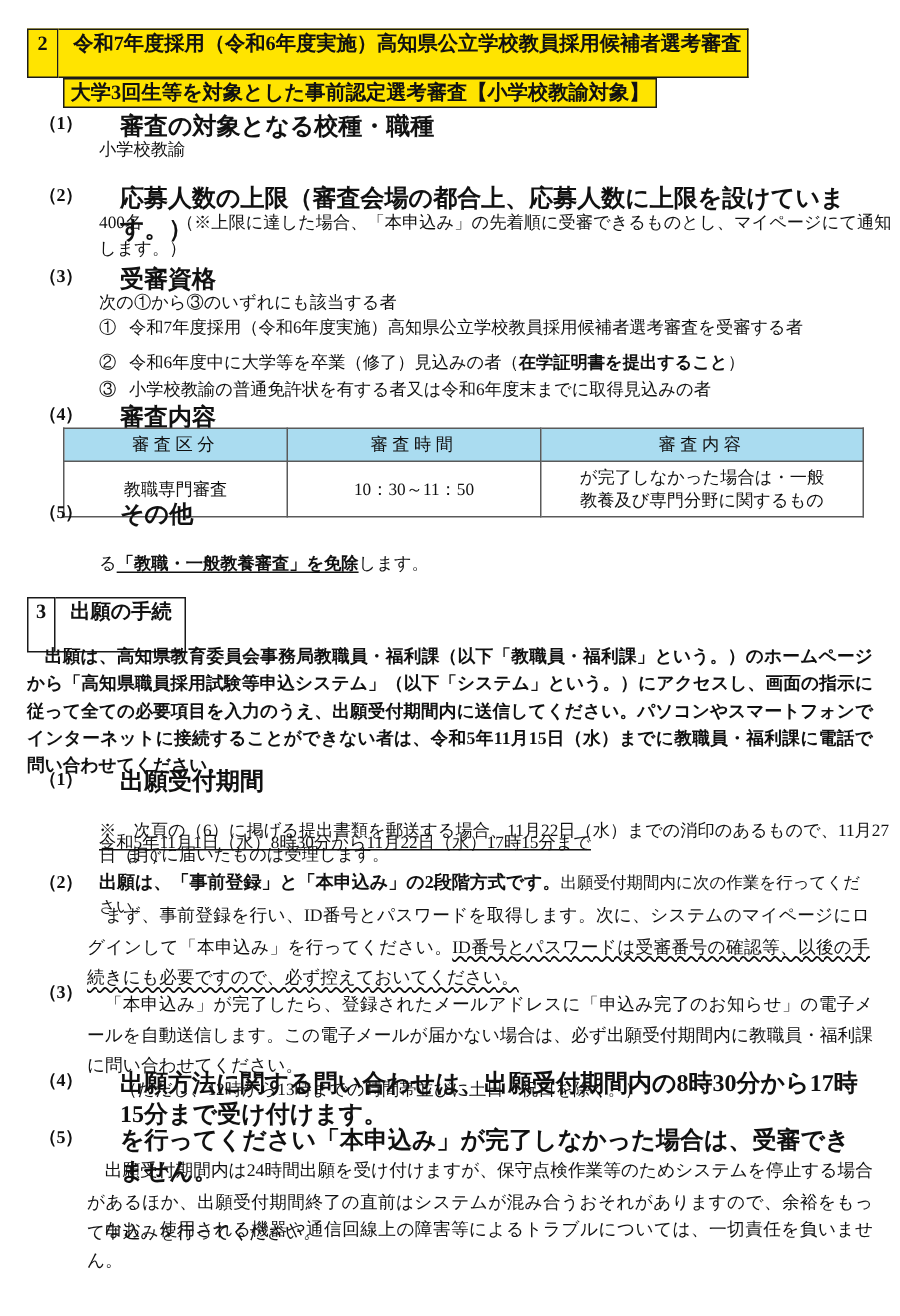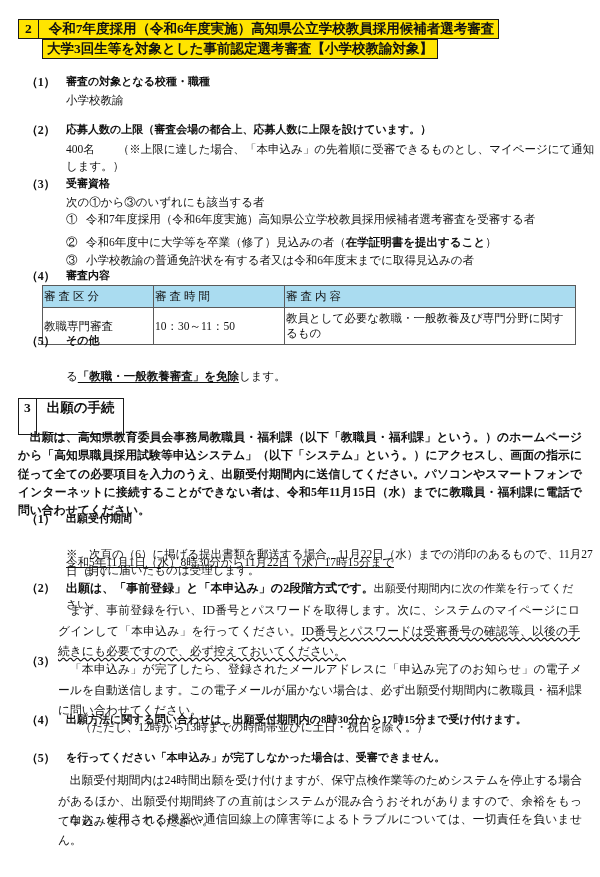--- a/index.html
+++ b/index.html
@@ -57,21 +57,21 @@
   }
   .h2num {
     border: 1px solid #1a1a1a;
     padding: 1px 6px;
     background: #ffe400;
   }
   .h2text {
     border-top: 1px solid #1a1a1a;
     border-right: 1px solid #1a1a1a;
     border-bottom: 1px solid #1a1a1a;
-    padding: 1px 4px 1px 10px;
+    padding: 1px 4px 14px 10px;
     background: #ffe400;
   }
   .h2line2 {
     margin-left: 24px;
     margin-top: 0px;
     display: inline-block;
     font-weight: bold;
     font-size: 13.5px;
     line-height: 1.2;
     white-space: nowrap;
@@ -84,35 +84,35 @@
   
   .item { position: absolute; display: flex; }
   .item-num {
     width: 40px;
     flex: 0 0 40px;
     font-size: 12px;
     font-weight: bold;
     letter-spacing: -0.3px;
   }
   .item-body { font-size: 12px; }
-  .item-title { font-weight: bold; font-size: 11px; }
+  .item-title { font-weight: bold; font-size: 16px; margin-left: 14px; }
 
   .sub { font-size: 11.5px; line-height: 1.45; }
   .small { font-size: 11px; }
 
   
   table.exam {
     position: absolute;
     border-collapse: collapse;
     font-size: 11.5px;
   }
   table.exam th, table.exam td {
     border: 1px solid #5a5a5a;
-    text-align: left;
-    padding: 3px 1px;
+    text-align: center;
+    padding: 3px 20px;
     font-weight: normal;
   }
   table.exam th {
     background: #aadcf0;
     letter-spacing: 3px;
   }
   table.exam td.first { letter-spacing: 0px; }
   table.exam td.content { letter-spacing: 0px; }
 
   
@@ -191,21 +191,21 @@
       <tr>
         <th style="width:108px;">審査区分</th>
         <th style="width:128px;">審査時間</th>
         <th>審査内容</th>
       </tr>
     </thead>
     <tbody>
       <tr>
         <td class="first">教職専門審査</td>
         <td>10：30～11：50</td>
-        <td class="content">教員として必要な教職・一般教養及び専門分野に関するもの</td>
+        <td class="content">が完了しなかった場合は・一般教養及び専門分野に関するもの</td>
       </tr>
     </tbody>
   </table>
 
   <div class="item" style="left:26px; top:333px;">
     <span class="item-num">（5）</span>
     <span class="item-title">その他</span>
   </div>
   <div class="blk sub" style="left:66px; top:368px;"><span>る</span><span class="b u">「教職・一般教養審査」を免除</span><span>します。</span></div>
 

